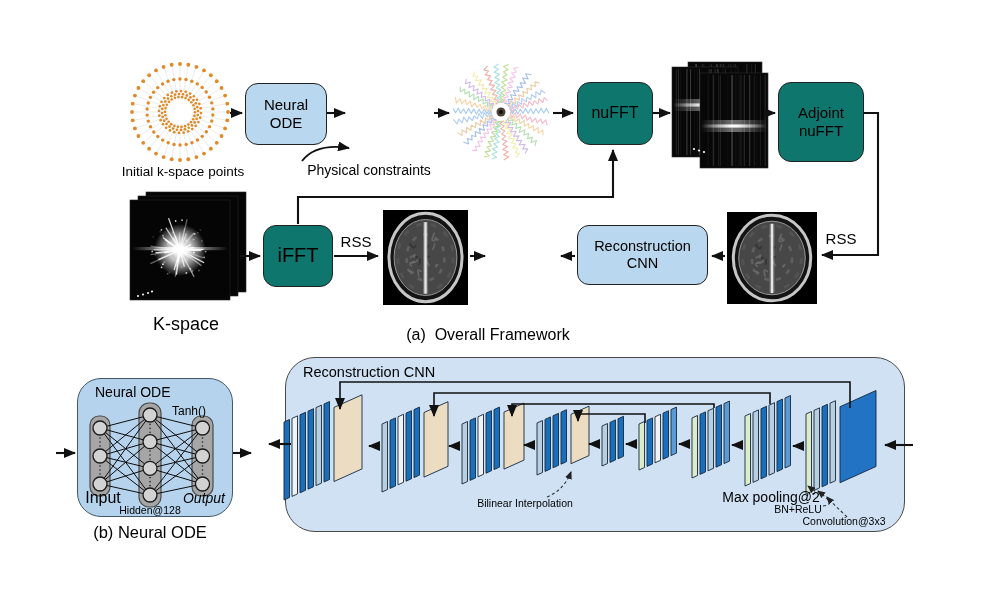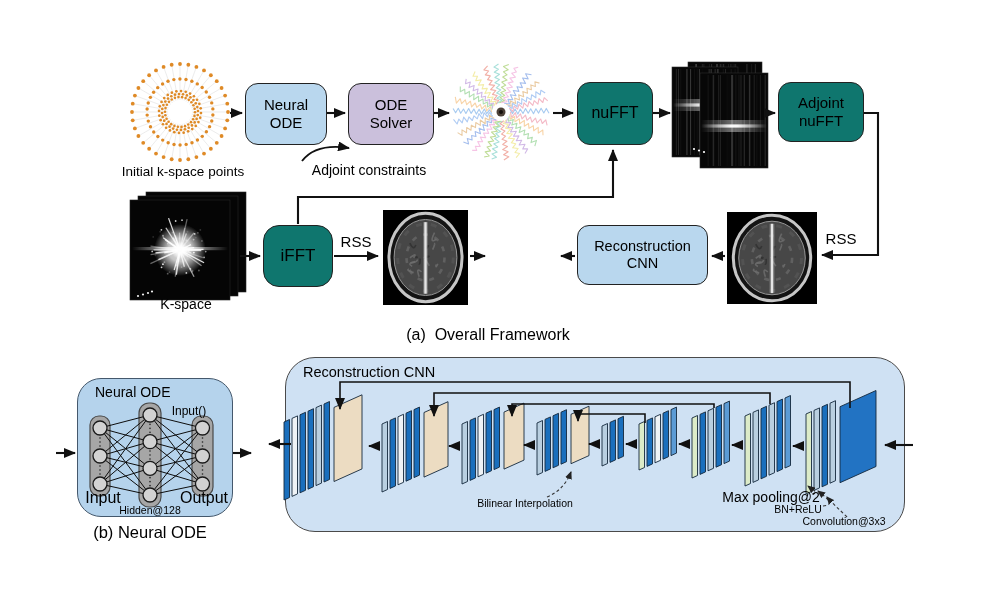--- a/index.html
+++ b/index.html
@@ -641,39 +641,38 @@
 
     <g stroke="#333" stroke-width="1.1" stroke-dasharray="3,2.5" fill="none">
       <path d="M547,477 Q564,470 571,452" marker-end="url(#mS)"></path>
       <path d="M812,474 C820,473 813,470 808,466" marker-end="url(#mS)"></path>
       <path d="M823,486 C836,485 827,478 818,471" marker-end="url(#mS)"></path>
       <path d="M847,497 C840,490 833,484 827,477" marker-end="url(#mS)"></path>
     </g>
   </svg>
 
   <div class="node" style="left:245px;top:63px;width:82px;height:62px;background:#b9d7ee;">Neural ODE</div>
-  <div class="node" style="left:348px;top:63px;width:86px;height:62px;background:#cbc0dc;">ODE Solver</div>
   <div class="node" style="left:577px;top:62px;width:76px;height:63px;font-size:16px;">nuFFT</div>
-  <div class="node" style="left:778px;top:62px;width:86px;height:60px;">Adjoint nuFFT</div>
-
-  <div class="node" style="left:263px;top:205px;width:70px;height:62px;font-size:17px;border-radius:16px;">iFFT</div>
+  <div class="node" style="left:778px;top:62px;width:86px;height:80px;">Adjoint nuFFT</div>
+
+  <div class="node" style="left:263px;top:205px;width:70px;height:62px;font-size:20px;">iFFT</div>
   <div class="node" style="left:577px;top:205px;width:131px;height:60px;background:#b9d7ee;font-size:14.5px;border-radius:12px;">Reconstruction CNN</div>
 
   <div class="lbl" style="left:183px;top:151px;font-size:13.5px;">Initial k-space points</div>
-  <div class="lbl" style="left:369px;top:150px;font-size:14px;">Adjoint constraints</div>
+  <div class="lbl" style="left:369px;top:150px;font-size:14px;">Physical constraints</div>
   <div class="lbl" style="left:356px;top:221px;font-size:15px;">RSS</div>
   <div class="lbl" style="left:841px;top:218px;font-size:15px;">RSS</div>
-  <div class="lbl" style="left:186px;top:284px;font-size:14px;text-align:center;">K-space</div>
+  <div class="lbl" style="left:186px;top:304px;font-size:18px;text-align:center;">K-space</div>
   <div class="cap" style="left:488px;top:306px;">(a)  Overall Framework</div>
 
   <div class="tl" style="left:95px;top:364px;font-size:14px;">Neural ODE</div>
-  <div class="lbl" style="left:189px;top:391px;font-size:12px;">Input()</div>
+  <div class="lbl" style="left:189px;top:391px;font-size:12px;">Tanh()</div>
   <div class="lbl" style="left:103px;top:478px;font-size:16px;">Input</div>
   <div class="lbl" style="left:150px;top:490px;font-size:10.5px;">Hidden@128</div>
-  <div class="lbl" style="left:204px;top:478px;font-size:16px;">Output</div>
+  <div class="lbl" style="left:204px;top:478px;font-size:14px;font-style:italic;">Output</div>
   <div class="cap" style="left:150px;top:503px;font-size:16.5px;">(b) Neural ODE</div>
 
   <div class="tl" style="left:303px;top:344px;font-size:14.5px;">Reconstruction CNN</div>
   <div class="lbl" style="left:525px;top:483px;font-size:10.5px;">Bilinear Interpolation</div>
   <div class="lbl" style="left:771px;top:477px;font-size:14px;">Max pooling@2</div>
   <div class="lbl" style="left:798px;top:489px;font-size:10.5px;">BN+ReLU</div>
   <div class="lbl" style="left:844px;top:501px;font-size:10.5px;">Convolution@3x3</div>
 </div>
 
 </body></html>

